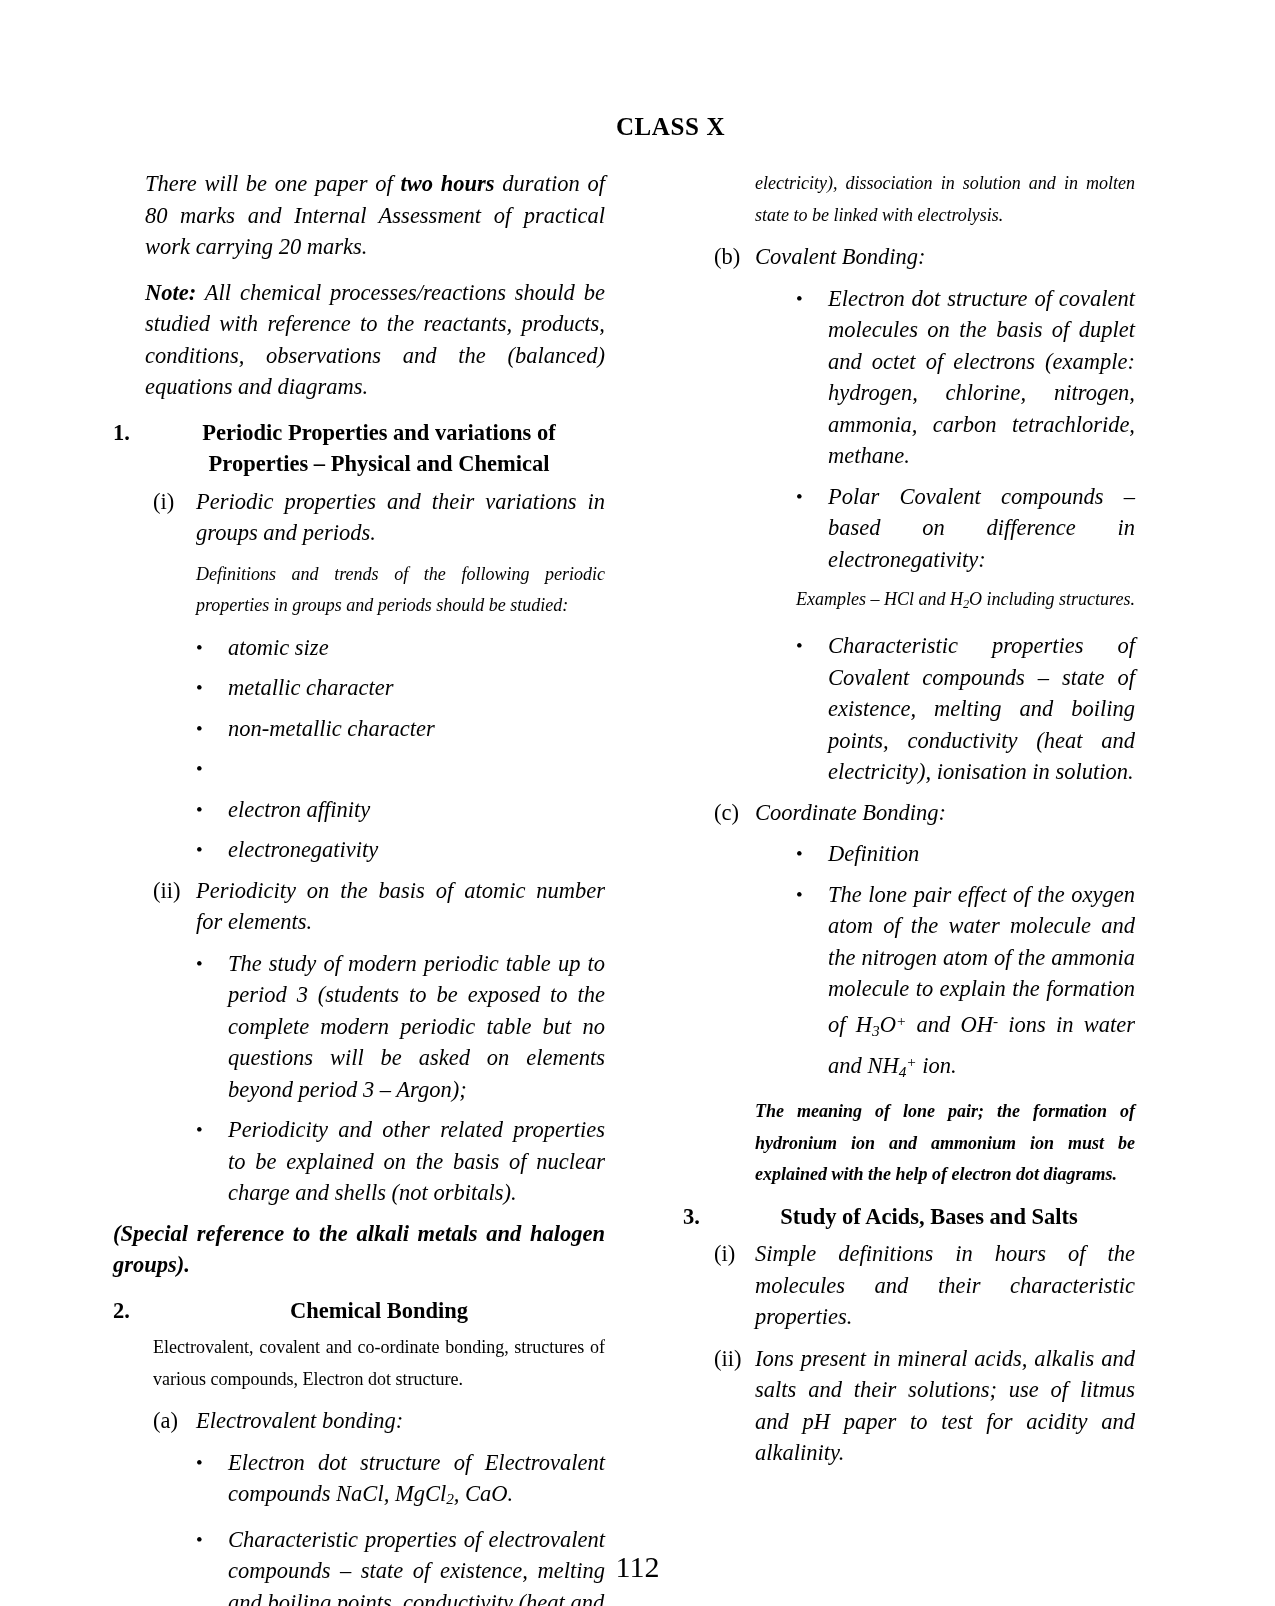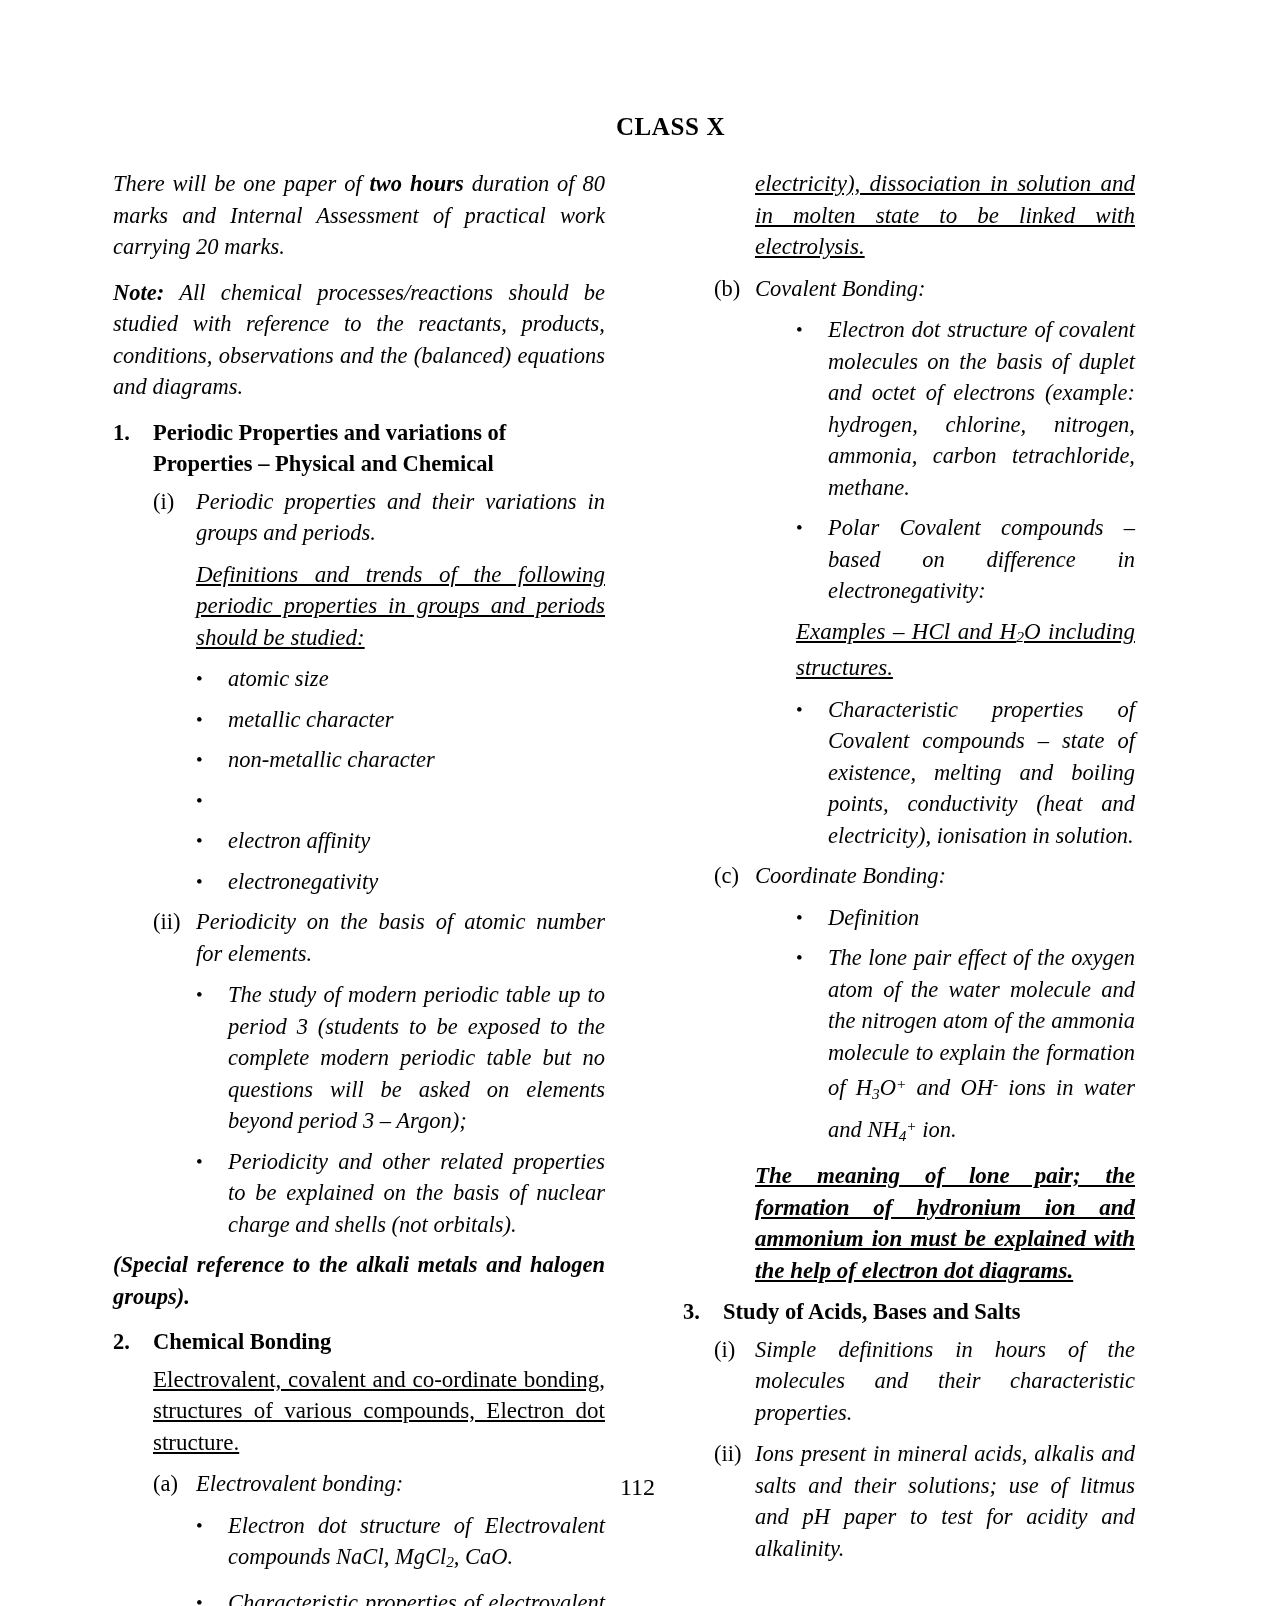--- a/index.html
+++ b/index.html
@@ -57,37 +57,37 @@
     flex: 0 0 452px;
   }
 
   
   .para {
     font-size: 22.5px;
     line-height: 31.5px;
     text-align: justify;
     margin: 0 0 14px 0;
   }
-  .it   { font-style: italic; }
+  .it   { font-style: italic; margin-left: 32px; }
   .bi   { font-style: italic; font-weight: bold; }
   .bold { font-weight: bold; }
 
   
   .numhead {
     display: flex;
     font-size: 22.5px;
     line-height: 31.5px;
     font-weight: bold;
     margin: 0 0 6px 0;
   }
   .numhead .marker {
     flex: 0 0 40px;
     width: 40px;
   }
-  .numhead .body { flex: 1 1 auto; }
+  .numhead .body { flex: 1 1 auto; text-align: center; }
 
   
   .subitem {
     display: flex;
     font-size: 22.5px;
     line-height: 31.5px;
     margin: 0 0 10px 0;
     padding-left: 40px;
   }
   .subitem .marker {
@@ -97,26 +97,25 @@
   .subitem .body {
     flex: 1 1 auto;
     text-align: justify;
     font-style: italic;
   }
   .subitem.rcol { padding-left: 31px; }
   .subitem.rcol .marker { flex: 0 0 41px; width: 41px; }
 
   
   .subpara {
-    font-size: 23px;
+    font-size: 18px;
     line-height: 31.5px;
     text-align: justify;
     margin: 0 0 10px 0;
     padding-left: 83px;
-    text-decoration: underline;
   }
   .subpara.plain { padding-left: 40px; }
   .subpara.rcol  { padding-left: 113px; }
   .subpara.rcol2 { padding-left: 72px; }
 
   
   .bullet {
     display: flex;
     font-size: 22.5px;
     line-height: 31.5px;
@@ -139,24 +138,24 @@
 
   .nojust .body, .nojust { text-align: left !important; }
 
   sub { font-size: 0.68em; vertical-align: -0.22em; }
   sup { font-size: 0.68em; vertical-align: 0.42em; }
 
   
   .folio {
     position: absolute;
     left: 0;
-    top: 1474px;
+    top: 1550px;
     width: 1275px;
     text-align: center;
-    font-size: 24px;
+    font-size: 30px;
   }
 </style>
 </head>
 <body>
 
 <div class="page">
 
   <div class="page-title">CLASS X</div>
 
   <div class="columns">

